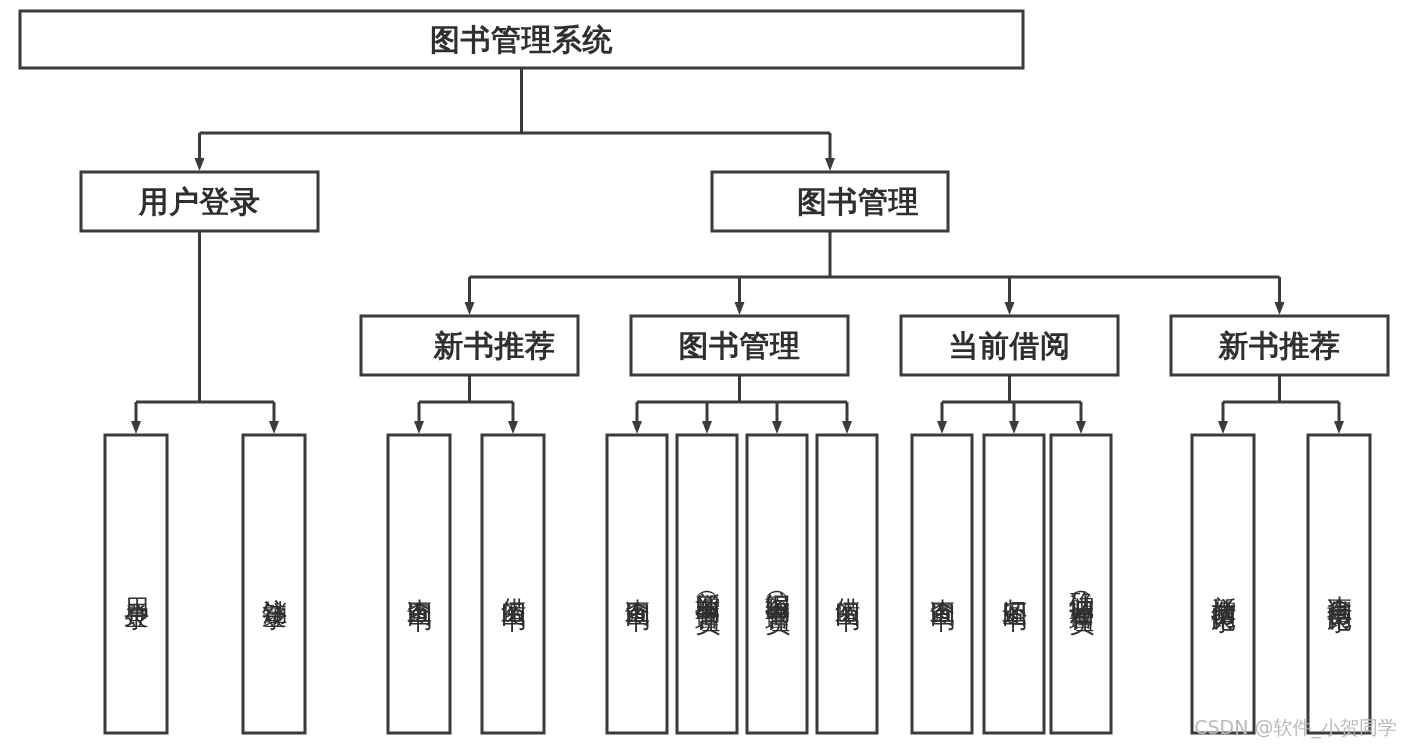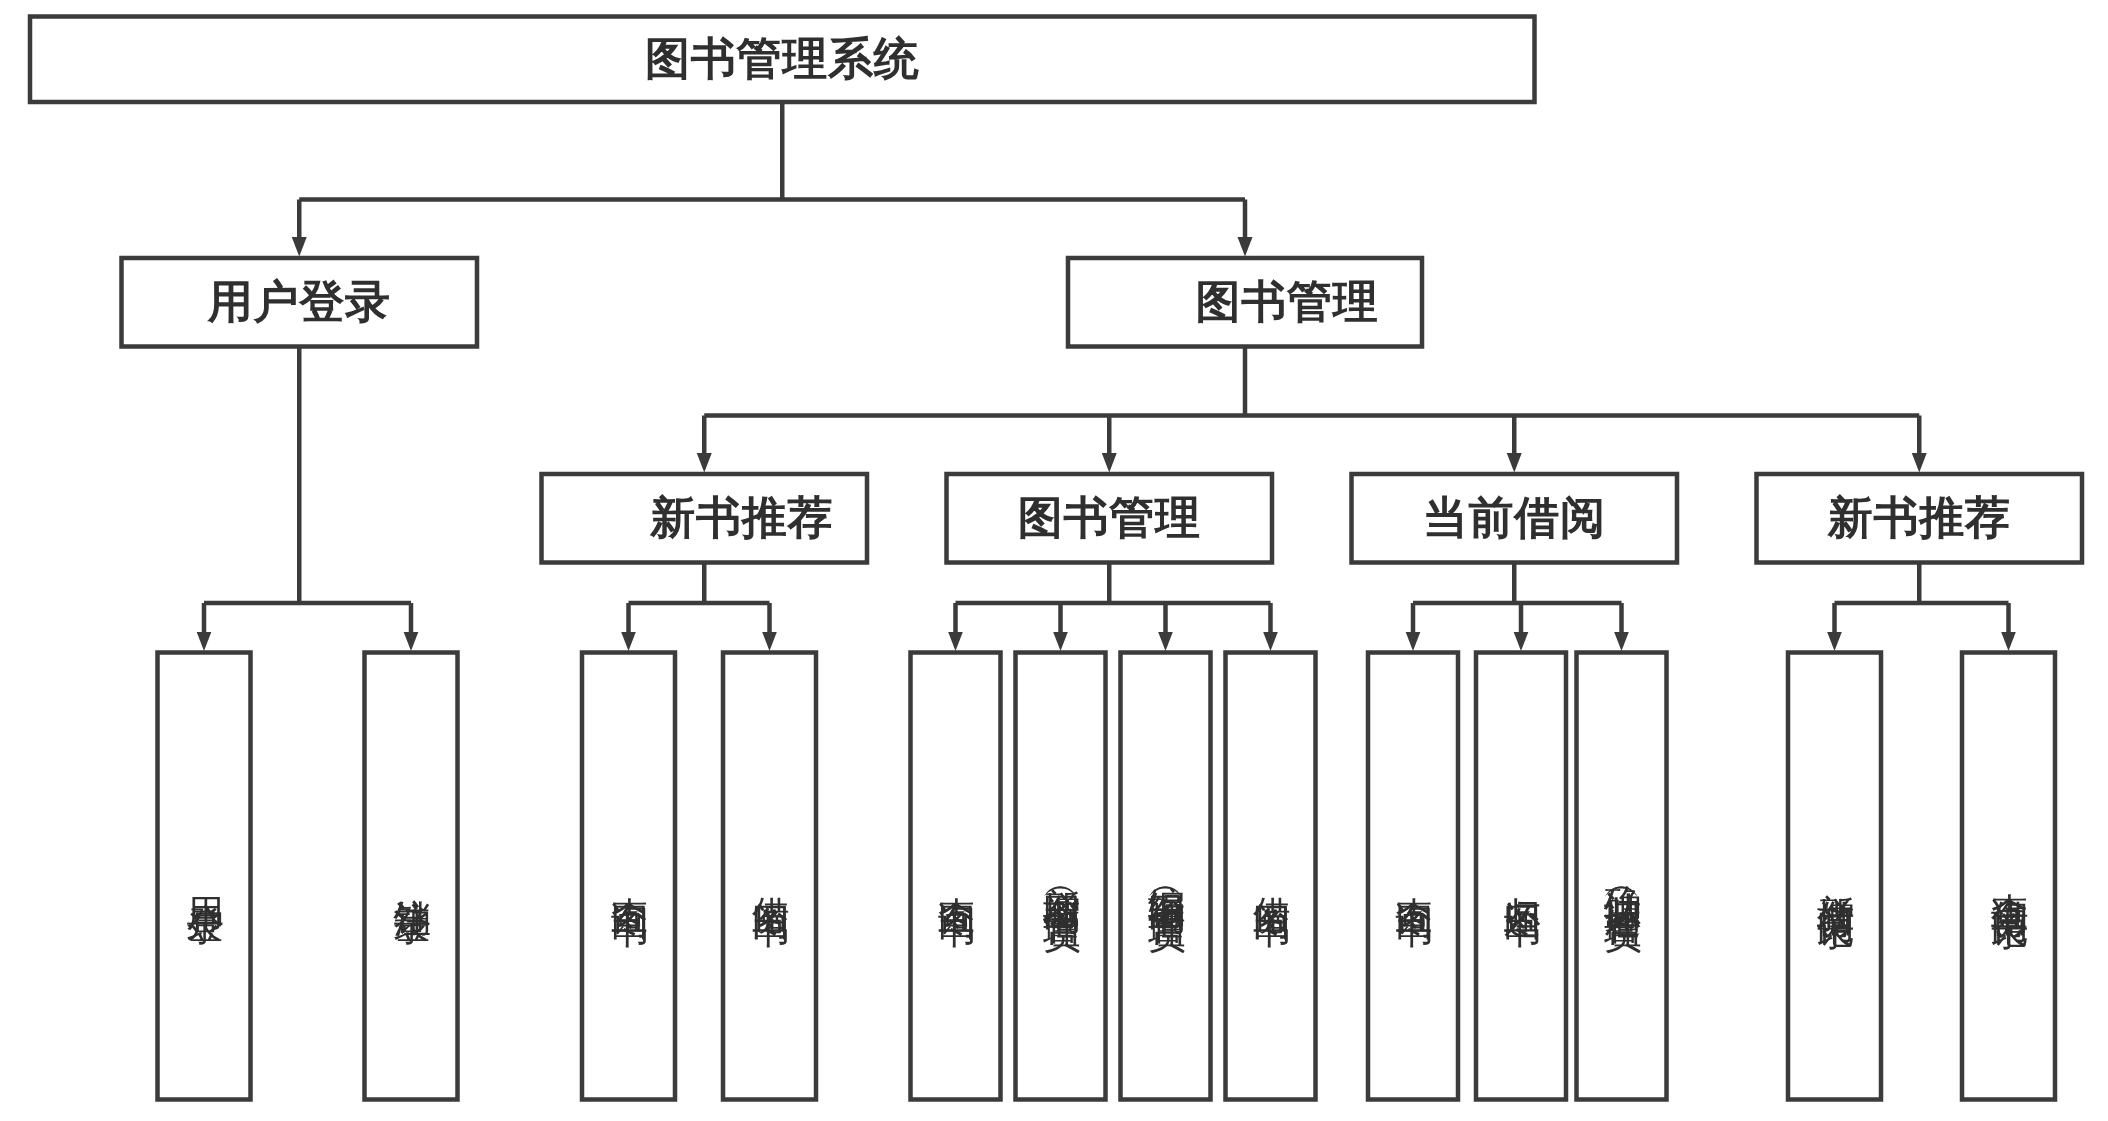--- a/index.html
+++ b/index.html
@@ -201,13 +201,14 @@
         <span>确认归还（管理员）</span>
       </div>
       <div class="node-label vertical" style="left: 1192px; top: 435px; width: 62px; height: 298px;">
         <span>新增借阅记录</span>
       </div>
       <div class="node-label vertical" style="left: 1308px; top: 435px; width: 62px; height: 298px;">
         <span>查询借阅记录</span>
       </div>
     </div>
 
+  <div class="watermark">CSDN @软件_小贺同学</div>
 </div>
 
 </body></html>

